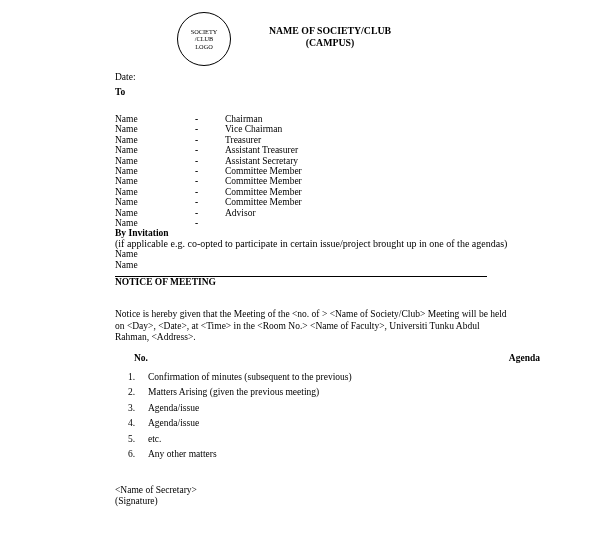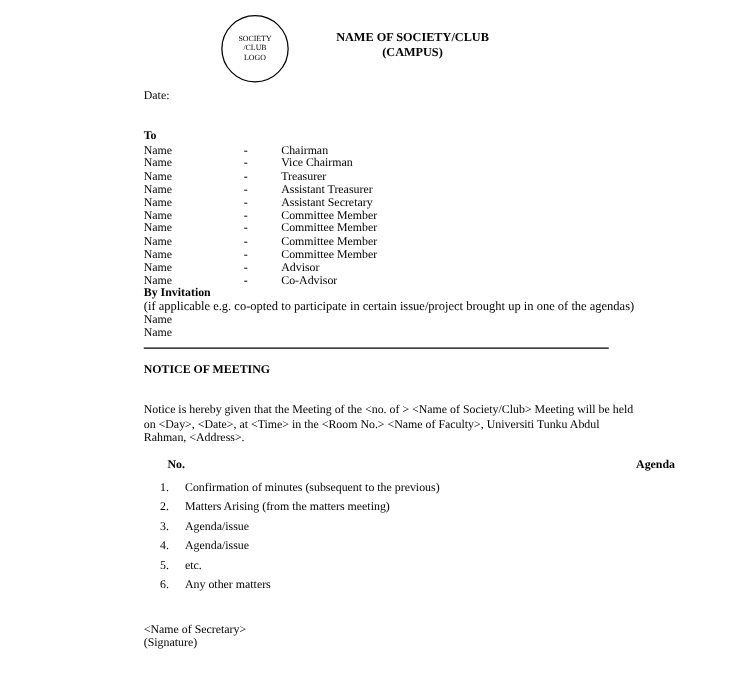--- a/index.html
+++ b/index.html
@@ -28,22 +28,22 @@
   }
   .title-block {
     margin-left:14px; margin-top:13px;
     text-align:center; font-weight:bold;
     font-size:9.8px; line-height:12px;
     width:170px;
   }
 
   .bold { font-weight:bold; }
 
-  .date-line { margin-bottom:21px; }
-  .to-label { margin-bottom:1px; }
+  .date-line { margin-bottom:4px; }
+  .to-label { margin-bottom:16px; }
 
   
   .recipient-row {
     display:grid;
     grid-template-columns:80px 30px auto;
     line-height:10.4px;
   }
   .r-sep { font-weight:bold; }
 
   
@@ -51,21 +51,21 @@
   .note { font-size:10px; line-height:10px; white-space:nowrap; }
 
   .divider {
     border:none;
     border-top:1.6px solid #000;
     width:372px;
     margin-top:5px;
   }
 
   
-  .notice-heading { margin-top:12px; }
+  .notice-heading { margin-top:0; }
   .notice-body { margin-top:21px; width:395px; line-height:11.5px; }
 
   
   .agenda-header {
     display:grid;
     grid-template-columns:33px auto;
     margin-top:9px;
     font-weight:bold;
     text-align:right;
   }
@@ -158,21 +158,20 @@
 
       <div class="recipient-row">
         <span class="r-name">Name</span>
         <span class="r-sep">-</span>
         <span class="r-title">Advisor</span>
       </div>
 
       <div class="recipient-row">
         <span class="r-name">Name</span>
         <span class="r-sep">-</span>
-        <span class="r-title">Co-Advisor</span>
       </div>
     </div>
 
   <div class="by-invitation-heading bold">By Invitation</div>
   <div class="note">(if applicable e.g. co-opted to participate in certain issue/project brought up in one of the agendas)</div>
   <div>Name</div>
   <div>Name</div>
 
   <hr class="divider">
 
@@ -186,21 +185,21 @@
 
   <div class="agenda-items">
 
       <div class="agenda-row">
         <span class="agenda-no">1.</span>
         <span class="agenda-text">Confirmation of minutes (subsequent to the previous)</span>
       </div>
 
       <div class="agenda-row">
         <span class="agenda-no">2.</span>
-        <span class="agenda-text">Matters Arising (from the matters meeting)</span>
+        <span class="agenda-text">Matters Arising (given the previous meeting)</span>
       </div>
 
       <div class="agenda-row">
         <span class="agenda-no">3.</span>
         <span class="agenda-text">Agenda/issue</span>
       </div>
 
       <div class="agenda-row">
         <span class="agenda-no">4.</span>
         <span class="agenda-text">Agenda/issue</span>

